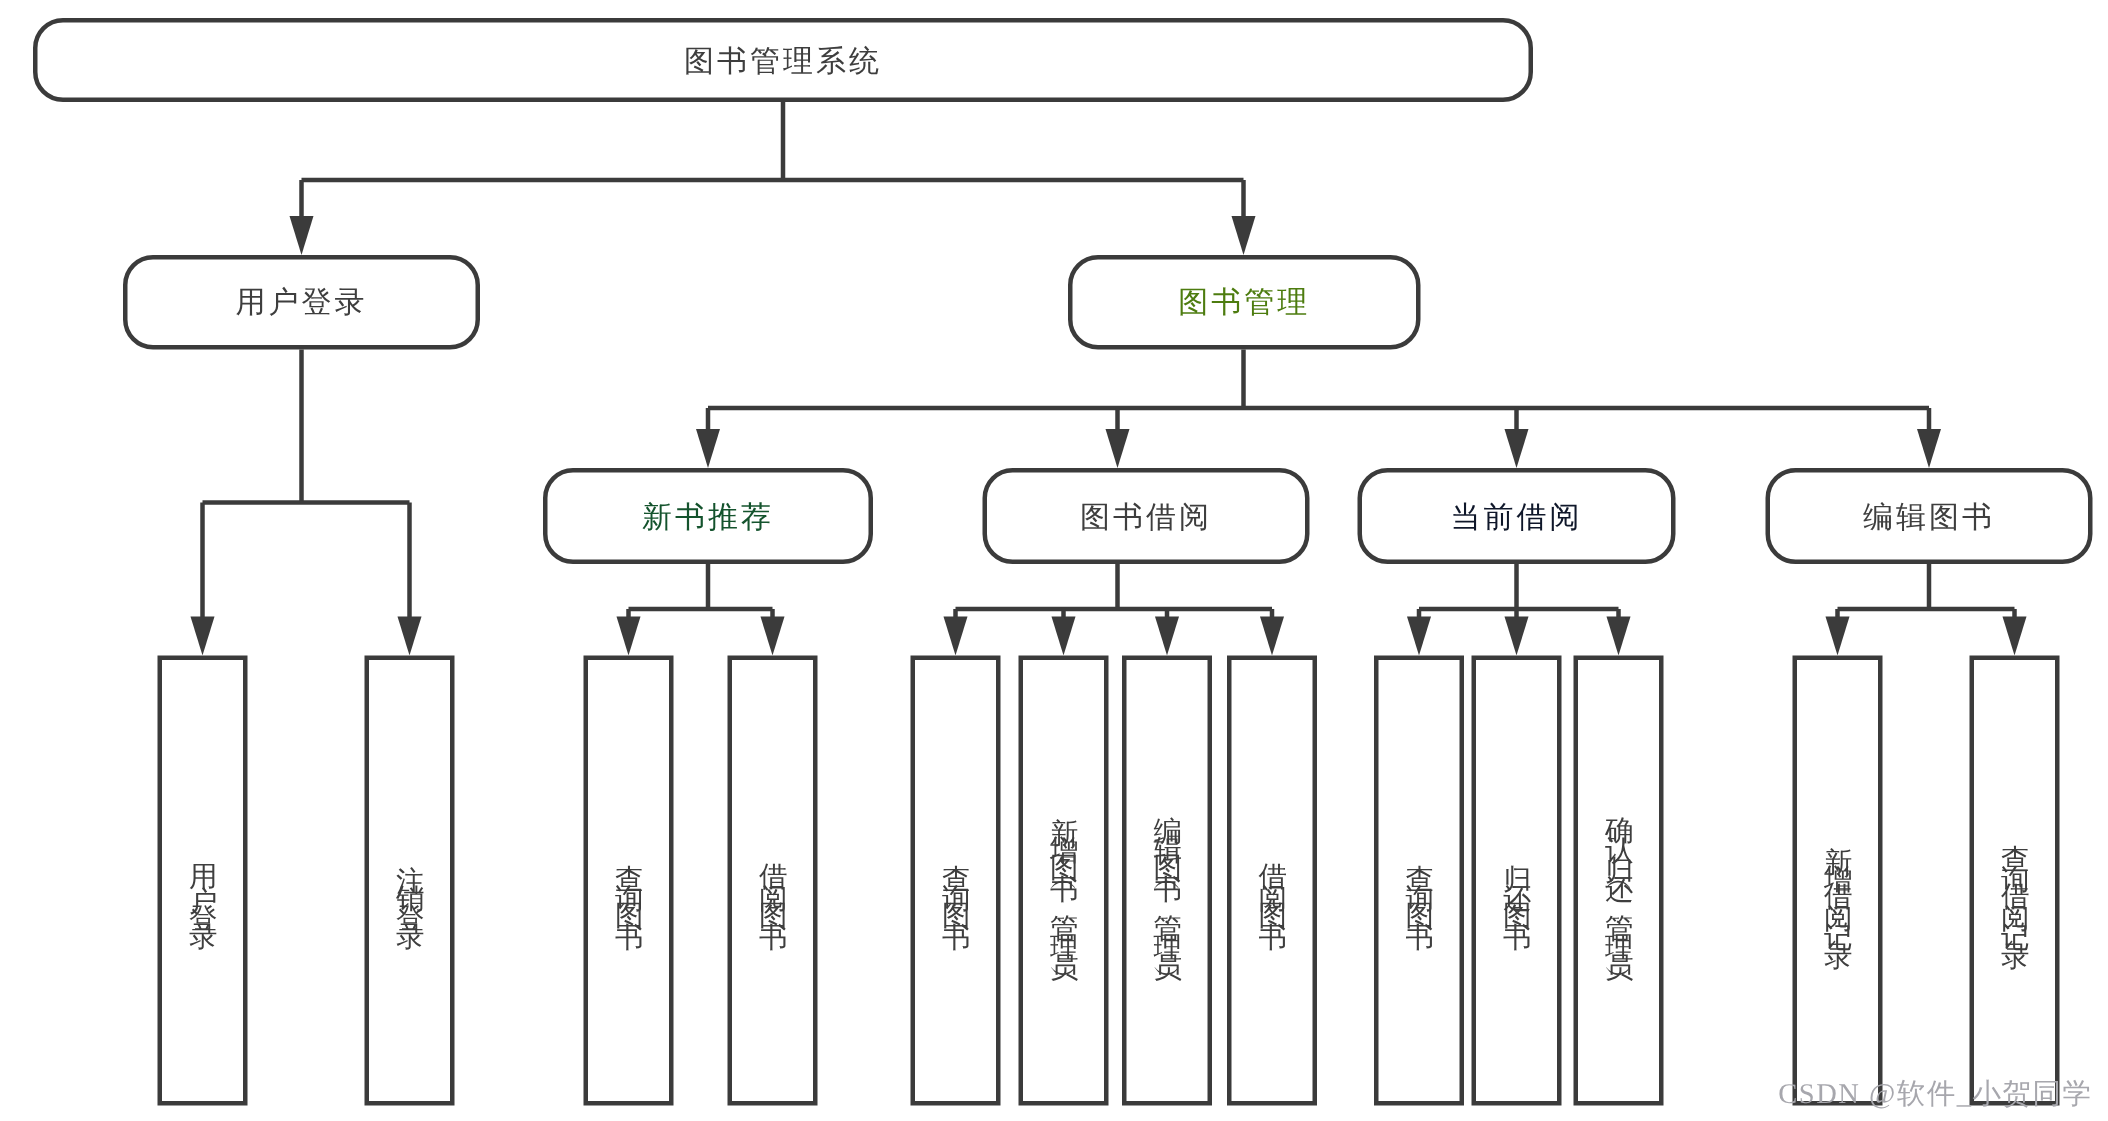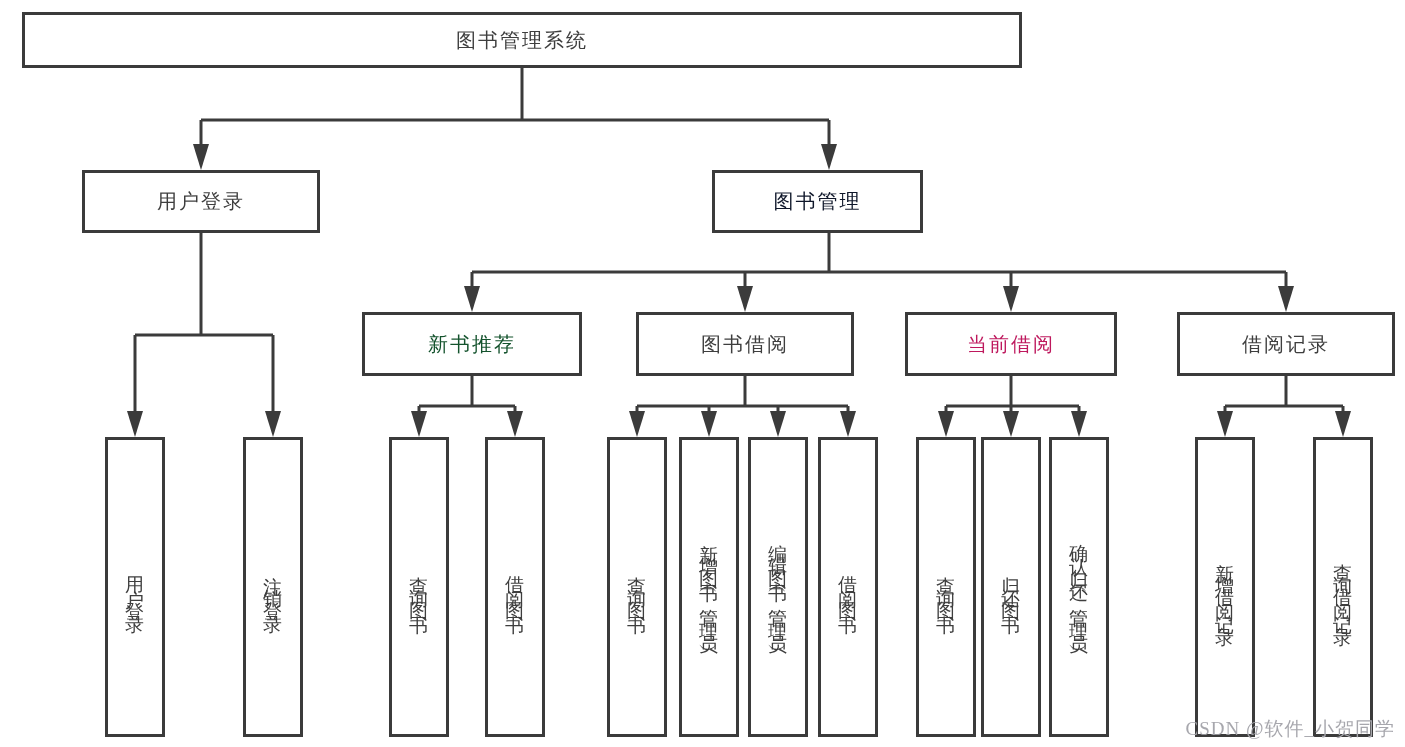--- a/index.html
+++ b/index.html
@@ -6,21 +6,21 @@
   body{
     width:1405px;height:747px;position:relative;background:#ffffff;
     font-family:"Liberation Sans","DejaVu Sans",sans-serif;overflow:hidden;
   }
   #wires{position:absolute;left:0;top:0;pointer-events:none;}
   .node{
     position:absolute;box-sizing:border-box;background:#ffffff;
     border:3px solid #3b3b3b;display:flex;align-items:center;justify-content:center;
     color:#3e3e3e;
   }
-  .h{font-size:20px;}
+  .h{font-size:20px;border-radius:20px;}
   .h span{letter-spacing:2px;white-space:nowrap;}
   .v{font-size:19px;}
   .v span{
     writing-mode:vertical-rl;text-orientation:mixed;
     letter-spacing:13px;line-height:1;
   }
   .watermark{
     position:absolute;right:10px;bottom:5px;font-size:19px;
     letter-spacing:1px;z-index:5;white-space:nowrap;font-family:Liberation Serif, serif;
   }
@@ -83,35 +83,35 @@
     <polygon points="1335,411 1351,411 1343,437" fill="#3b3b3b"></polygon>
   </svg>
 
 <div class="node h" style="left: 22px; top: 12px; width: 1000px; height: 56px; border-color: rgb(59, 59, 59); color: rgb(62, 62, 62);">
   <span>图书管理系统</span>
 </div>
 
 <div class="node h" style="left: 82px; top: 170px; width: 238px; height: 63px; border-color: rgb(59, 59, 59); color: rgb(62, 62, 62);">
   <span>用户登录</span>
 </div>
-<div class="node h" style="left: 712px; top: 170px; width: 211px; height: 63px; border-color: rgb(59, 59, 59); color: #0f172a;">
+<div class="node h" style="left: 712px; top: 170px; width: 235px; height: 63px; border-color: rgb(59, 59, 59); color: #4d7c0f;">
   <span>图书管理</span>
 </div>
 
 <div class="node h" style="left: 362px; top: 312px; width: 220px; height: 64px; border-color: rgb(59, 59, 59); color: #14532d;">
   <span>新书推荐</span>
 </div>
-<div class="node h" style="left: 636px; top: 312px; width: 218px; height: 64px; border-color: rgb(59, 59, 59); color: rgb(62, 62, 62);">
+<div class="node h" style="left: 655px; top: 312px; width: 218px; height: 64px; border-color: rgb(59, 59, 59); color: rgb(62, 62, 62);">
   <span>图书借阅</span>
 </div>
-<div class="node h" style="left: 905px; top: 312px; width: 212px; height: 64px; border-color: rgb(59, 59, 59); color: #be185d; text-align: right;">
+<div class="node h" style="left: 905px; top: 312px; width: 212px; height: 64px; border-color: rgb(59, 59, 59); color: #0f172a; text-align: right;">
   <span>当前借阅</span>
 </div>
 <div class="node h" style="left: 1177px; top: 312px; width: 218px; height: 64px; border-color: rgb(59, 59, 59); color: rgb(62, 62, 62);">
-  <span>借阅记录</span>
+  <span>编辑图书</span>
 </div>
 
 <div class="node v" style="left: 105px; top: 437px; width: 60px; height: 300px; border-color: rgb(59, 59, 59); color: rgb(62, 62, 62);">
   <span>用户登录</span>
 </div>
 <div class="node v" style="left: 243px; top: 437px; width: 60px; height: 300px; border-color: rgb(59, 59, 59); color: rgb(62, 62, 62);">
   <span>注销登录</span>
 </div>
 
 <div class="node v" style="left: 389px; top: 437px; width: 60px; height: 300px; border-color: rgb(59, 59, 59); color: rgb(62, 62, 62);">

